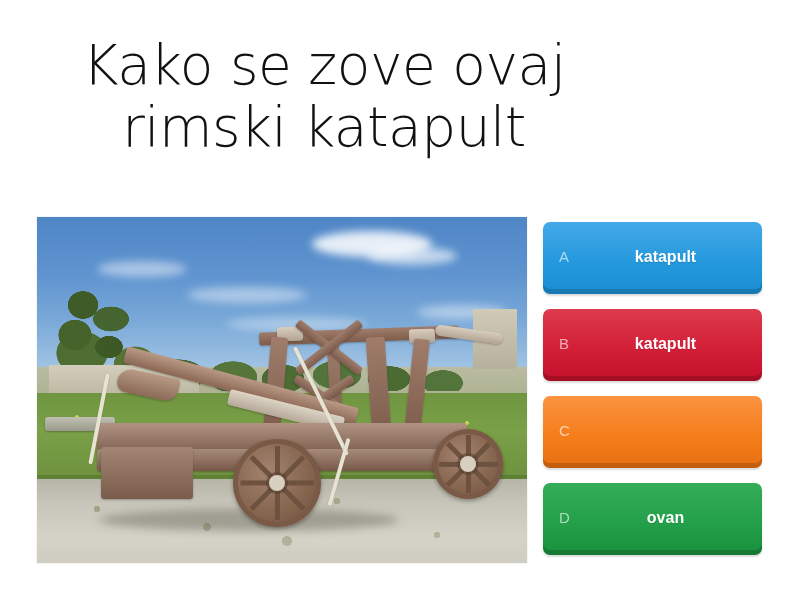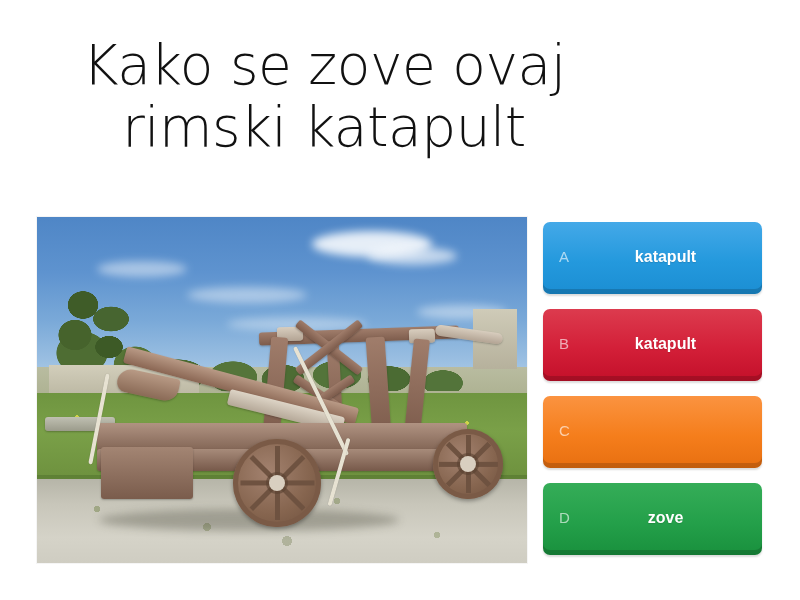--- a/index.html
+++ b/index.html
@@ -392,17 +392,17 @@
       <span class="letter">B</span>
       <span class="atext">katapult</span>
     </div>
 
     <div class="answer c">
       <span class="letter">C</span>
     </div>
 
     <div class="answer d">
       <span class="letter">D</span>
-      <span class="atext">zove</span>
+      <span class="atext">ovan</span>
     </div>
 
   </div>
 </div>
 
 </body></html>

